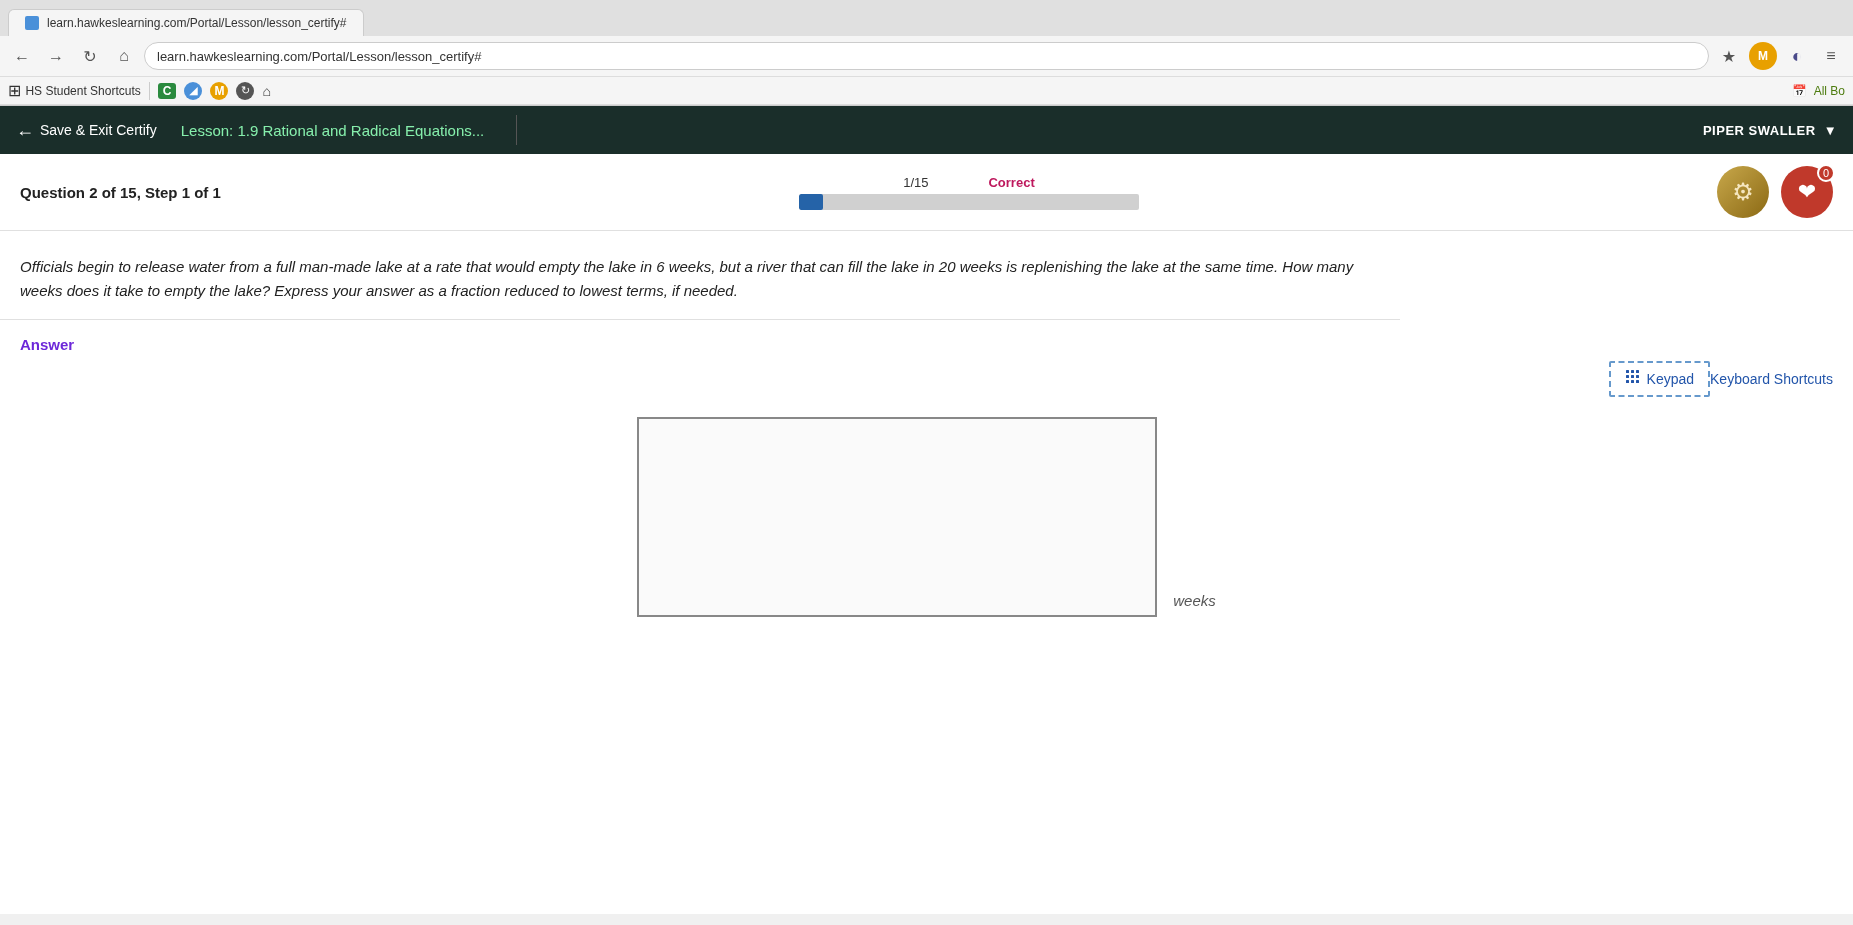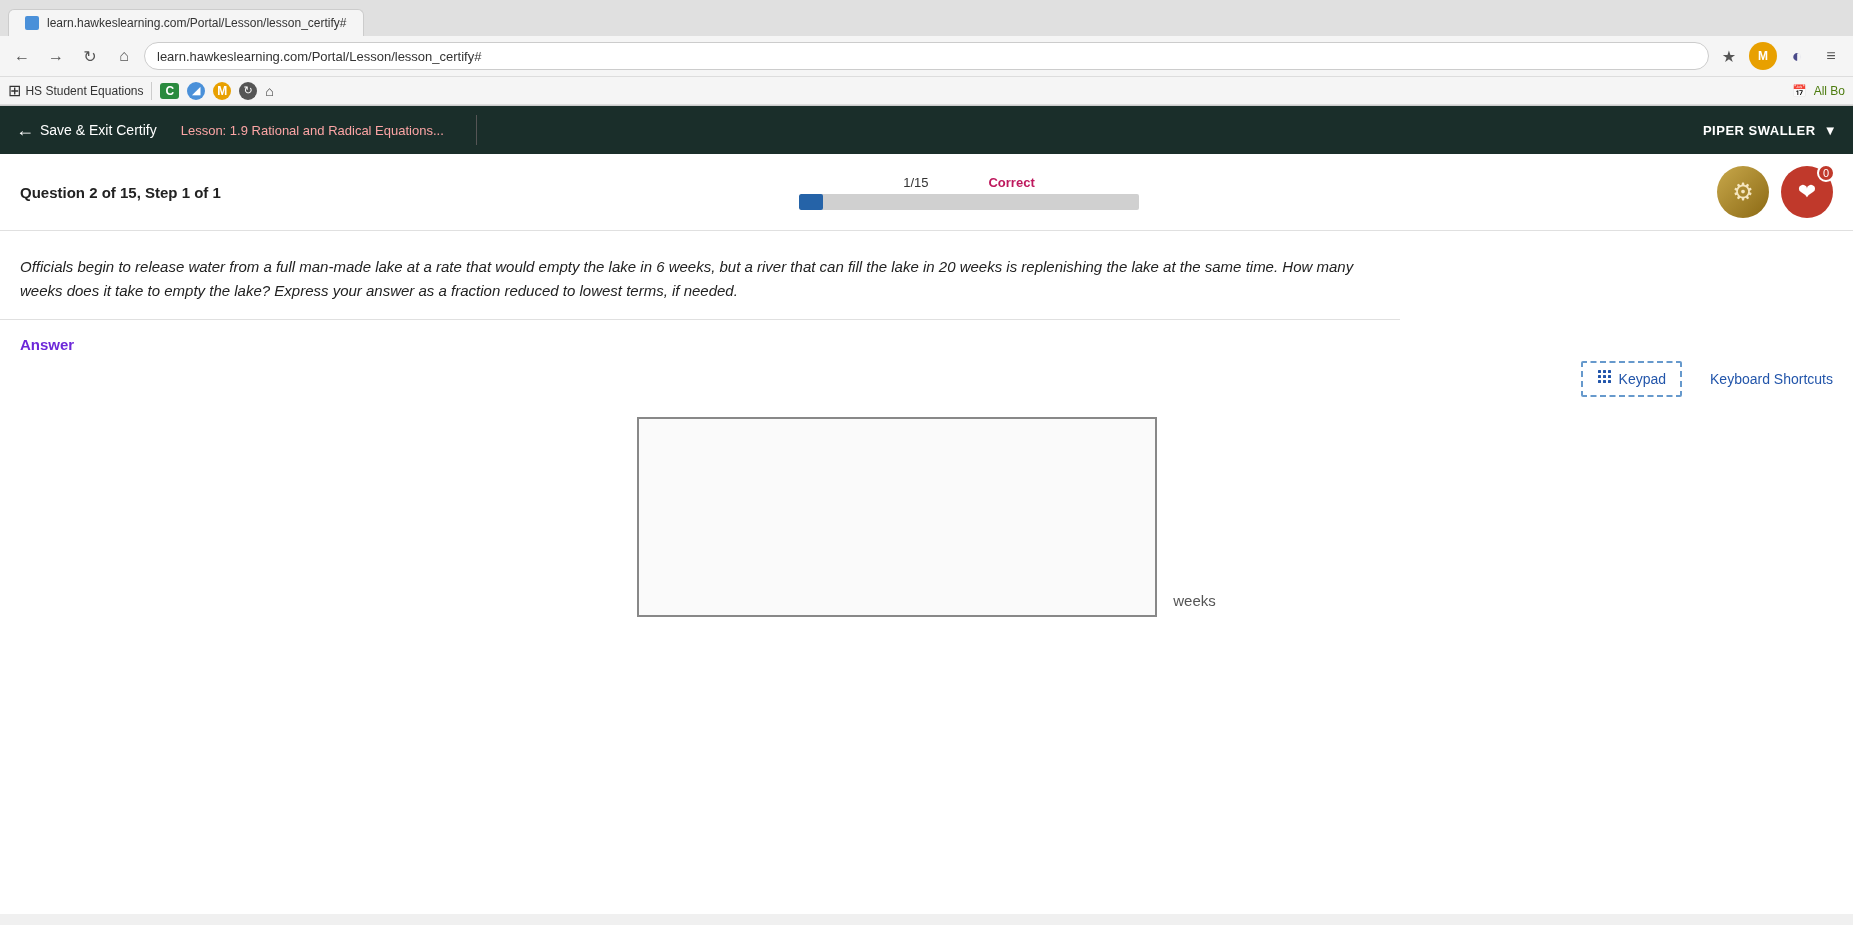--- a/index.html
+++ b/index.html
@@ -108,22 +108,22 @@
       align-items: center;
       gap: 6px;
       color: white;
       background: none;
       border: none;
       cursor: pointer;
       font-size: 14px;
       font-weight: 500;
     }
     .lesson-title {
-      color: #fca5a5;
-      font-size: 13px;
+      color: #86efac;
+      font-size: 15px;
       font-weight: 500;
     }
     .header-right {
       margin-left: auto;
       display: flex;
       align-items: flex-start;
       gap: 8px;
       color: white;
       font-size: 13px;
       font-weight: 600;
@@ -241,21 +241,21 @@
     }
     .answer-label {
       font-weight: 700;
       font-size: 15px;
       color: #6d28d9;
       margin-bottom: 8px;
     }
     .answer-tools {
       display: flex;
       justify-content: flex-end;
-      gap: 28px;
+      gap: 0;
       margin-bottom: 12px;
     }
     .keypad-btn {
       display: flex;
       align-items: center;
       gap: 6px;
       border: 2px dashed #6699cc;
       background: white;
       color: #2255aa;
       padding: 6px 14px;
@@ -281,20 +281,21 @@
     .answer-box {
       width: 520px;
       height: 200px;
       border: 2px solid #888;
       background: #fafafa;
     }
     .weeks-label {
       font-size: 15px;
       color: #555;
       margin-bottom: 8px;
+      font-style: italic;
     }
   </style>
 </head>
 <body>
 
 <div class="browser-top">
 
   <div class="browser-tabs">
     <div class="browser-tab">
       <span class="tab-icon"></span>
@@ -314,21 +315,21 @@
       <button class="nav-icon-btn">★</button>
       <button class="nav-icon-btn" style="background:#e8a000; border-radius:50%; color:white; font-weight:bold; font-size:12px;">M</button>
       <button class="nav-icon-btn" style="color:#4a4a8a; font-size:18px;">◐</button>
       <button class="nav-icon-btn">≡</button>
     </div>
   </div>
 
   <div class="bookmarks-bar">
     <div class="bookmarks-bar-item">
       <span style="font-size:16px;">⊞</span>
-      <span>HS Student Equations</span>
+      <span>HS Student Shortcuts</span>
     </div>
     <div style="width:1px; height:18px; background:#ccc;"></div>
 
     <div class="bookmarks-bar-item">
       <span style="background:#2a8a3e; color:white; font-weight:bold; font-size:12px; border-radius:3px; padding:1px 5px;">C</span>
     </div>
     <div class="bookmarks-bar-item">
       <span style="background:#4a90d9; color:white; border-radius:50%; width:18px; height:18px; display:flex; align-items:center; justify-content:center; font-size:11px;">◢</span>
     </div>
     <div class="bookmarks-bar-item">

